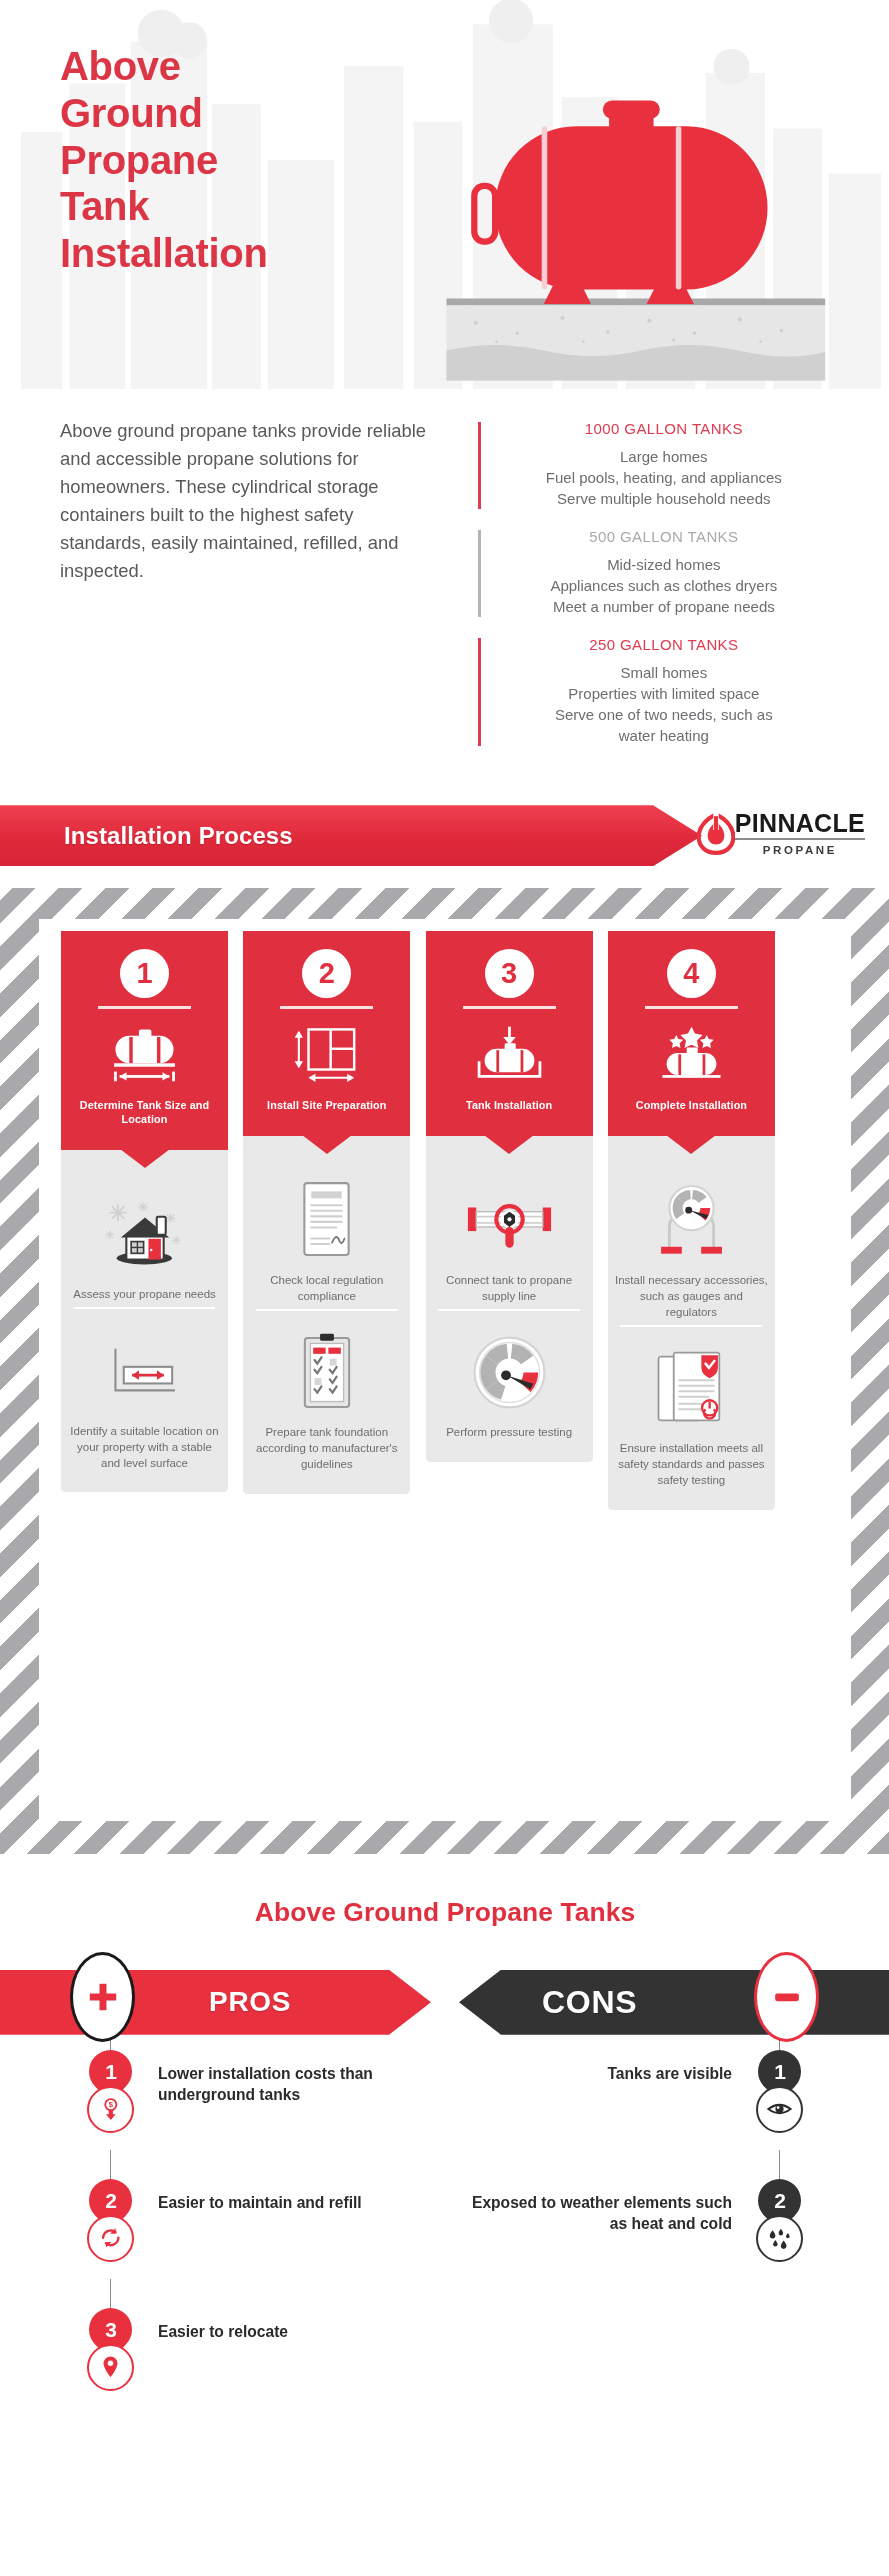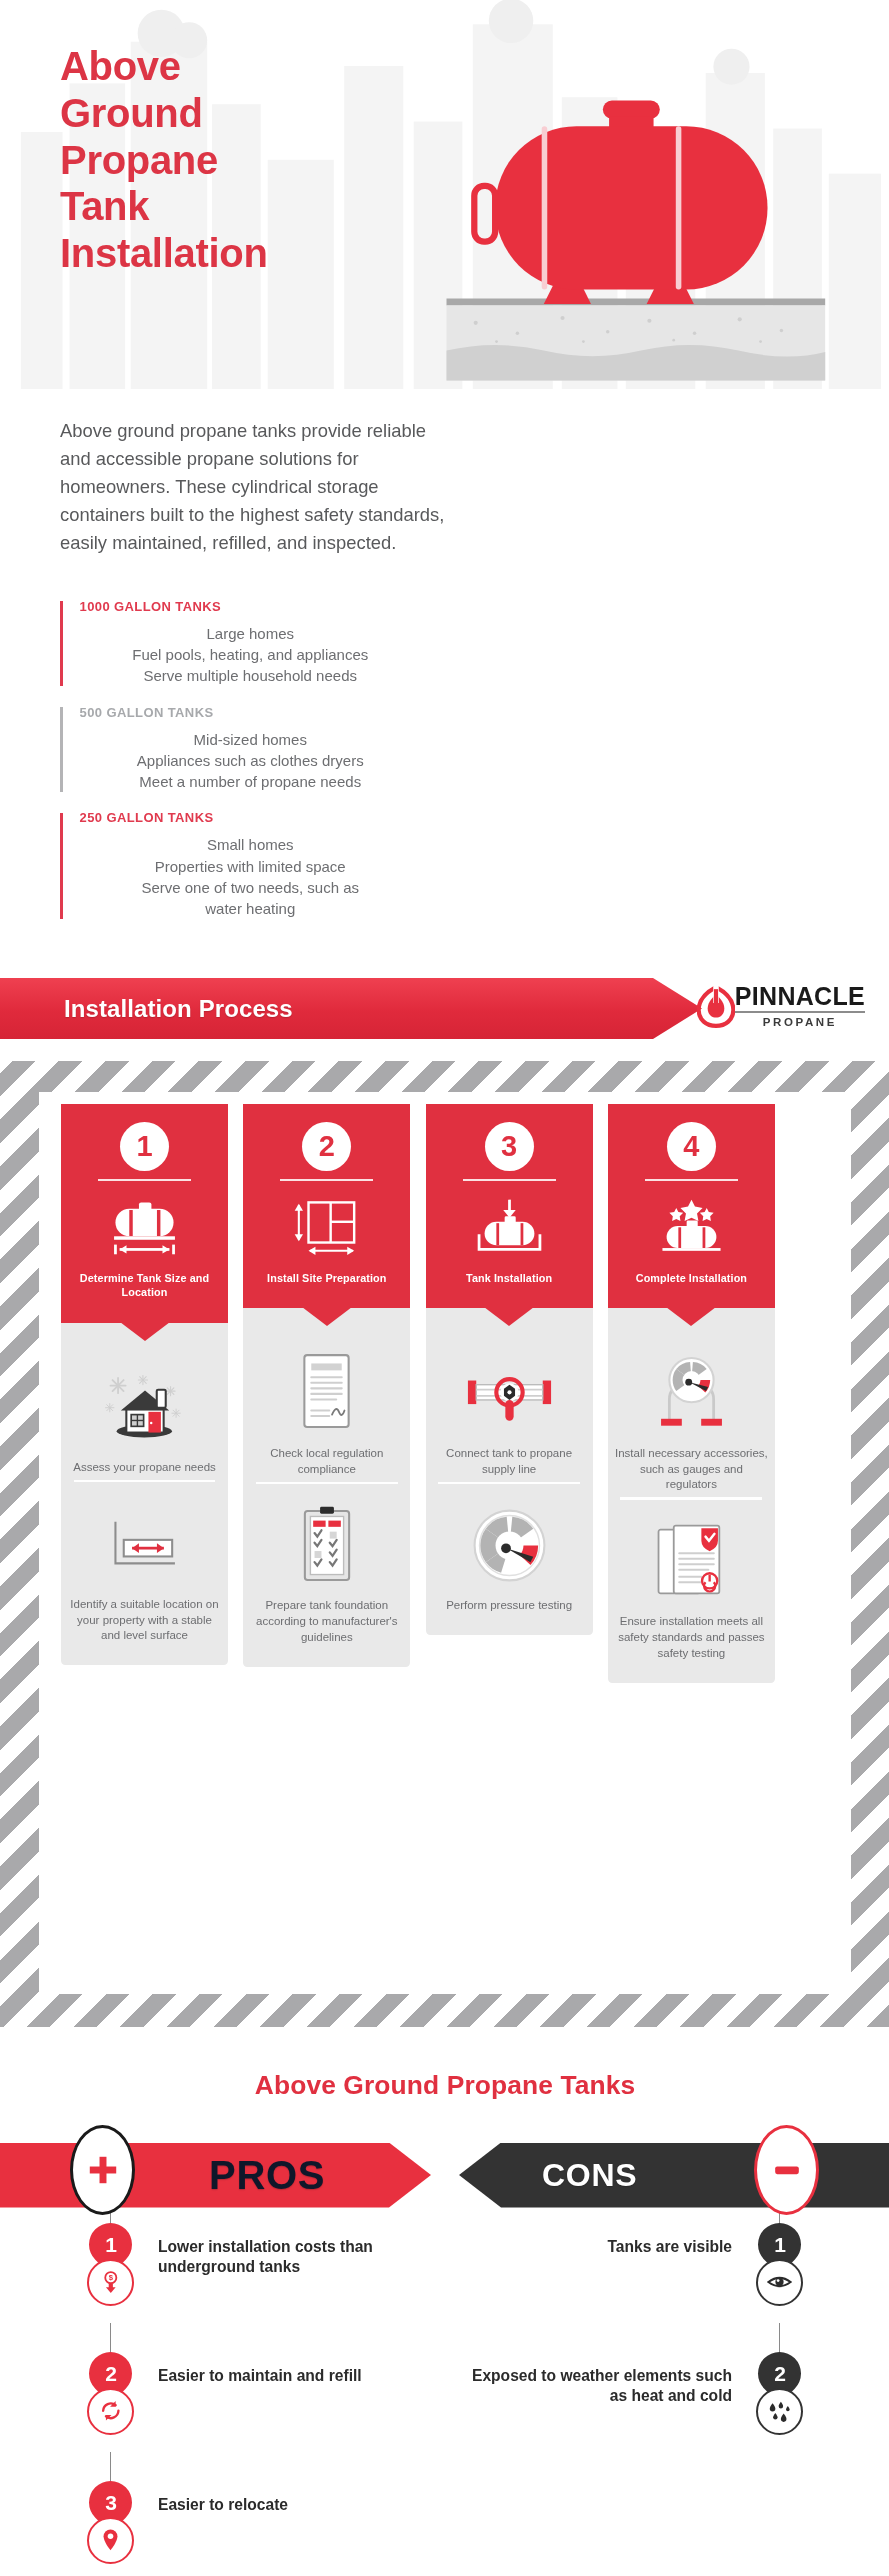--- a/index.html
+++ b/index.html
@@ -48,21 +48,20 @@
     z-index: 4;
   }
 
   
   .intro {
     position: relative;
     width: 890px;
     padding: 14px 60px 0 60px;
     display: flex;
     gap: 39px;
-    flex-direction: column;
   }
   .intro-text {
     width: 389px;
     font-size: 18.4px;
     line-height: 1.52;
     color: #58595b;
   }
   .tank-sizes { width: 361px; padding-top: 2.8px; }
   .size-block {
     position: relative;
@@ -71,24 +70,25 @@
   }
   .size-block .bar {
     position: absolute;
     left: 0; top: 2.1px;
     width: 2.8px;
     height: calc(100% - 2.8px);
   }
   .size-block.red .bar { background: #e03a4e; }
   .size-block.grey .bar { background: #b4b4b6; }
   .size-title {
-    font-size: 13px;
-    font-weight: bold;
+    font-size: 15px;
+    font-weight: normal;
     letter-spacing: 0.4px;
     margin-bottom: 9px;
+    text-align: center;
   }
   .size-block.red .size-title { color: #e03a4e; }
   .size-block.grey .size-title { color: #a7a9ac; }
   .size-line {
     font-size: 15px;
     line-height: 1.42;
     color: #6d6e71;
     text-align: center;
   }
 
@@ -247,21 +247,21 @@
   .bar-pros {
     position: absolute;
     left: 0; top: 5.6px;
     width: 431px; height: 65px;
     background: #e8303f;
     clip-path: polygon(0 0, 389px 0, 431px 50%, 389px 100%, 0 100%);
     display: flex; align-items: center;
   }
   .bar-pros span {
     margin-left: 209px;
-    color: #0f172a; font-size: 40px; font-weight: bold; letter-spacing: 0.7px;
+    color: #ffffff; font-size: 28px; font-weight: bold; letter-spacing: 0.7px;
     text-shadow: 0 0.7px 1.4px rgba(0,0,0,.2);
   }
   .bar-cons {
     position: absolute;
     right: 0; top: 5.6px;
     width: 431px; height: 65px;
     background: #333333;
     clip-path: polygon(42px 0, 431px 0, 431px 100%, 42px 100%, 0 50%);
     display: flex; align-items: center;
   }

